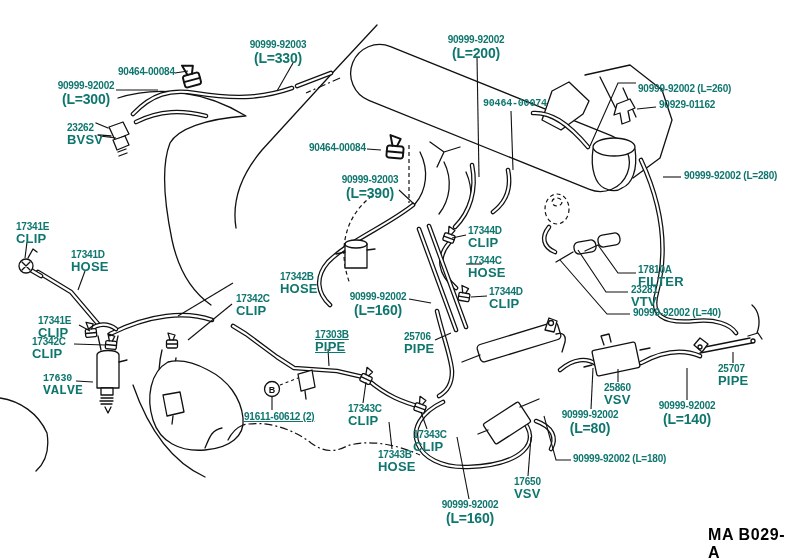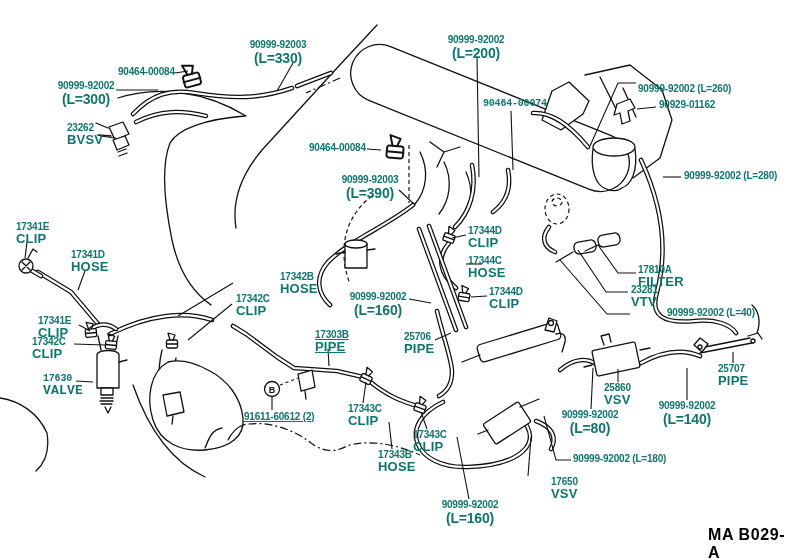--- a/index.html
+++ b/index.html
@@ -336,21 +336,21 @@
         <span class="sub word">PIPE</span>
       </div>
       <div class="label" style="left: 638px; top: 265px;">
         <span class="main">17810A</span>
         <span class="sub word">FILTER</span>
       </div>
       <div class="label" style="left: 631px; top: 285px;">
         <span class="main">23281</span>
         <span class="sub word">VTV</span>
       </div>
-      <div class="label" style="left: 667px; top: 308px; text-align: center;">
+      <div class="label" style="left: 633px; top: 308px; text-align: center;">
         <span class="main">90999-92002 (L=40)</span>
       </div>
       <div class="label" style="left: 16px; top: 222px;">
         <span class="main">17341E</span>
         <span class="sub word">CLIP</span>
       </div>
       <div class="label" style="left: 71px; top: 250px;">
         <span class="main">17341D</span>
         <span class="sub word">HOSE</span>
       </div>
@@ -405,21 +405,21 @@
         <span class="main">90999-92002</span>
         <span class="sub num">(L=140)</span>
       </div>
       <div class="label" style="left: 718px; top: 364px;">
         <span class="main">25707</span>
         <span class="sub word">PIPE</span>
       </div>
       <div class="label" style="left: 573px; top: 454px;">
         <span class="main">90999-92002 (L=180)</span>
       </div>
-      <div class="label" style="left: 514px; top: 477px; margin-left: 37px;">
+      <div class="label" style="left: 514px; top: 477px;">
         <span class="main">17650</span>
         <span class="sub word">VSV</span>
       </div>
       <div class="label center" style="left: 470px; top: 500px;">
         <span class="main">90999-92002</span>
         <span class="sub num">(L=160)</span>
       </div>
     </div>
 
   <div id="figcode" style="left:708px;top:526px;">MA B029-A</div>

